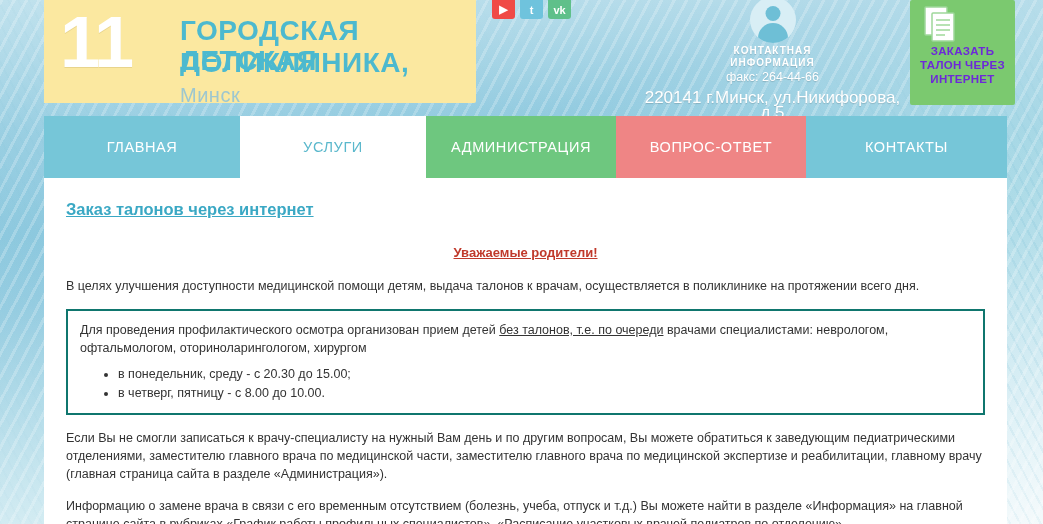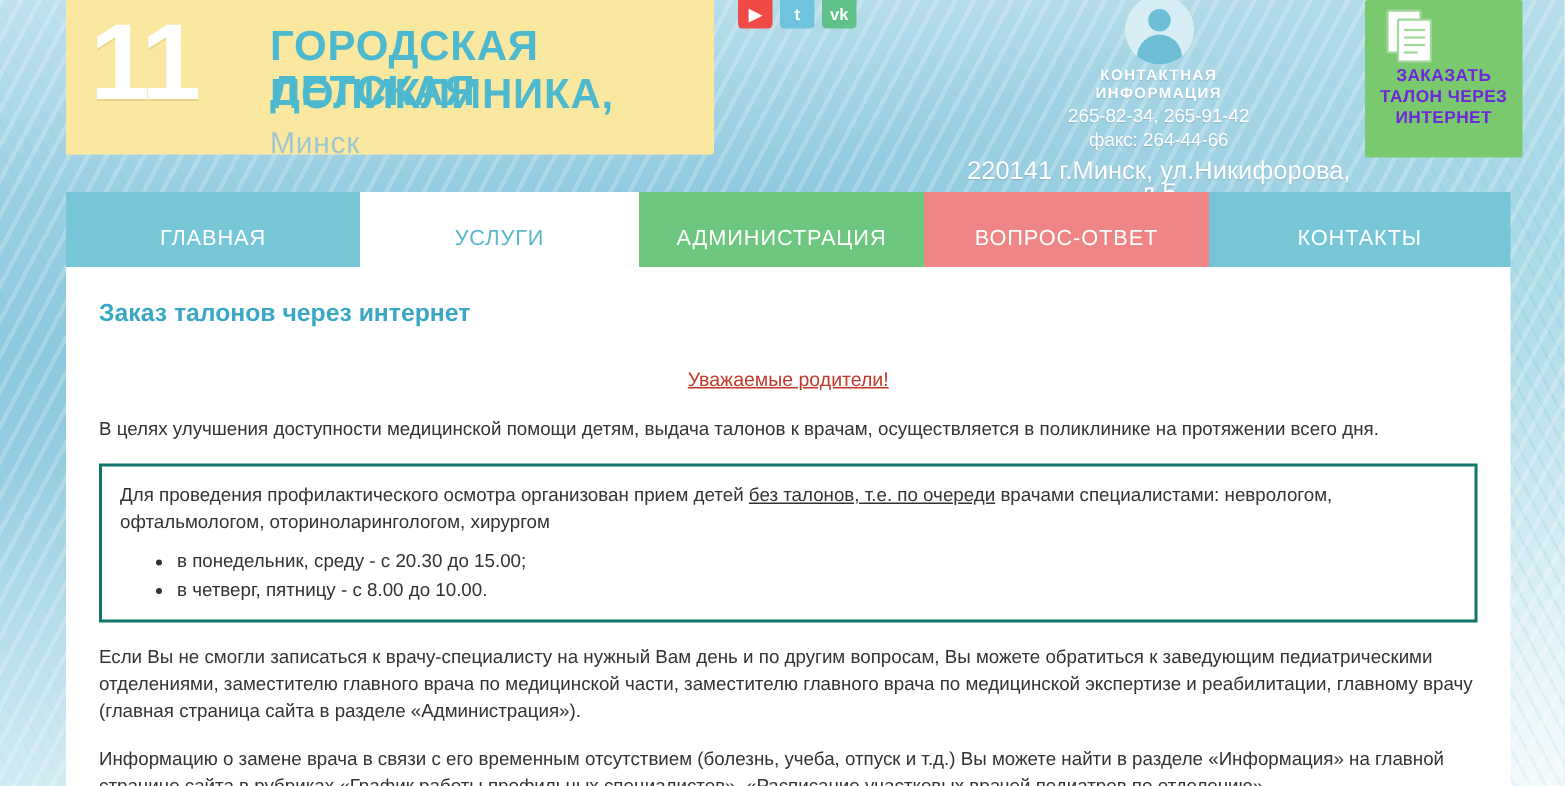--- a/index.html
+++ b/index.html
@@ -164,21 +164,21 @@
     position: absolute;
     left: 0; right: 0; top: 44px;
     font-size: 11.5px;
     line-height: 14px;
     font-weight: bold;
     letter-spacing: 0.3px;
   }
   
   #nav {
     position: absolute;
-    left: 44px; top: 128px;
+    left: 44px; top: 116px;
     width: 963px; height: 62px;
     display: flex;
   }
   .nav-item {
     height: 62px;
     display: flex;
     align-items: center;
     justify-content: center;
     font-size: 14.5px;
     letter-spacing: 0.6px;
@@ -203,25 +203,26 @@
     padding: 0;
   }
   #content-inner {
     padding: 22px 22px 0 22px;
   }
   #page-title {
     font-size: 16.5px;
     font-weight: bold;
     color: #3aa8c4;
     margin: 0 0 26px 0;
+    text-decoration: underline;
   }
   #parents-heading {
     text-align: center;
     font-size: 13px;
-    font-weight: normal;
+    font-weight: bold;
     color: #c0392b;
     text-decoration: underline;
     margin-bottom: 17px;
   }
   .para {
     font-size: 12.5px;
     line-height: 18px;
     color: #333333;
     margin: 0 0 14px 0;
   }
@@ -266,21 +267,20 @@
       <div class="social-icon social-vk">vk</div>
     </div>
 
     <div id="contact-block">
       <div id="avatar-circle">
         <div class="head"></div>
         <div class="body"></div>
       </div>
       <div id="contact-title">КОНТАКТНАЯ</div>
       <div id="contact-title" style="position:static;">ИНФОРМАЦИЯ</div>
-      <div class="contact-line">265-82-34, 265-91-42</div>
       <div class="contact-line">факс: 264-44-66</div>
       <div id="contact-addr-wrap">
         <div class="contact-line small">220141 г.Минск, ул.Никифорова, д.5</div>
         <div class="contact-line small">E-mail:lpu11gdp@mail.belpak.by</div>
       </div>
     </div>
 
     <div id="order-btn">
       <svg id="order-doc-icon" viewBox="0 0 38 40">
         <rect x="1" y="1" width="22" height="28" rx="1" fill="#ffffff" stroke="#9fd89a" stroke-width="1.5"></rect>

